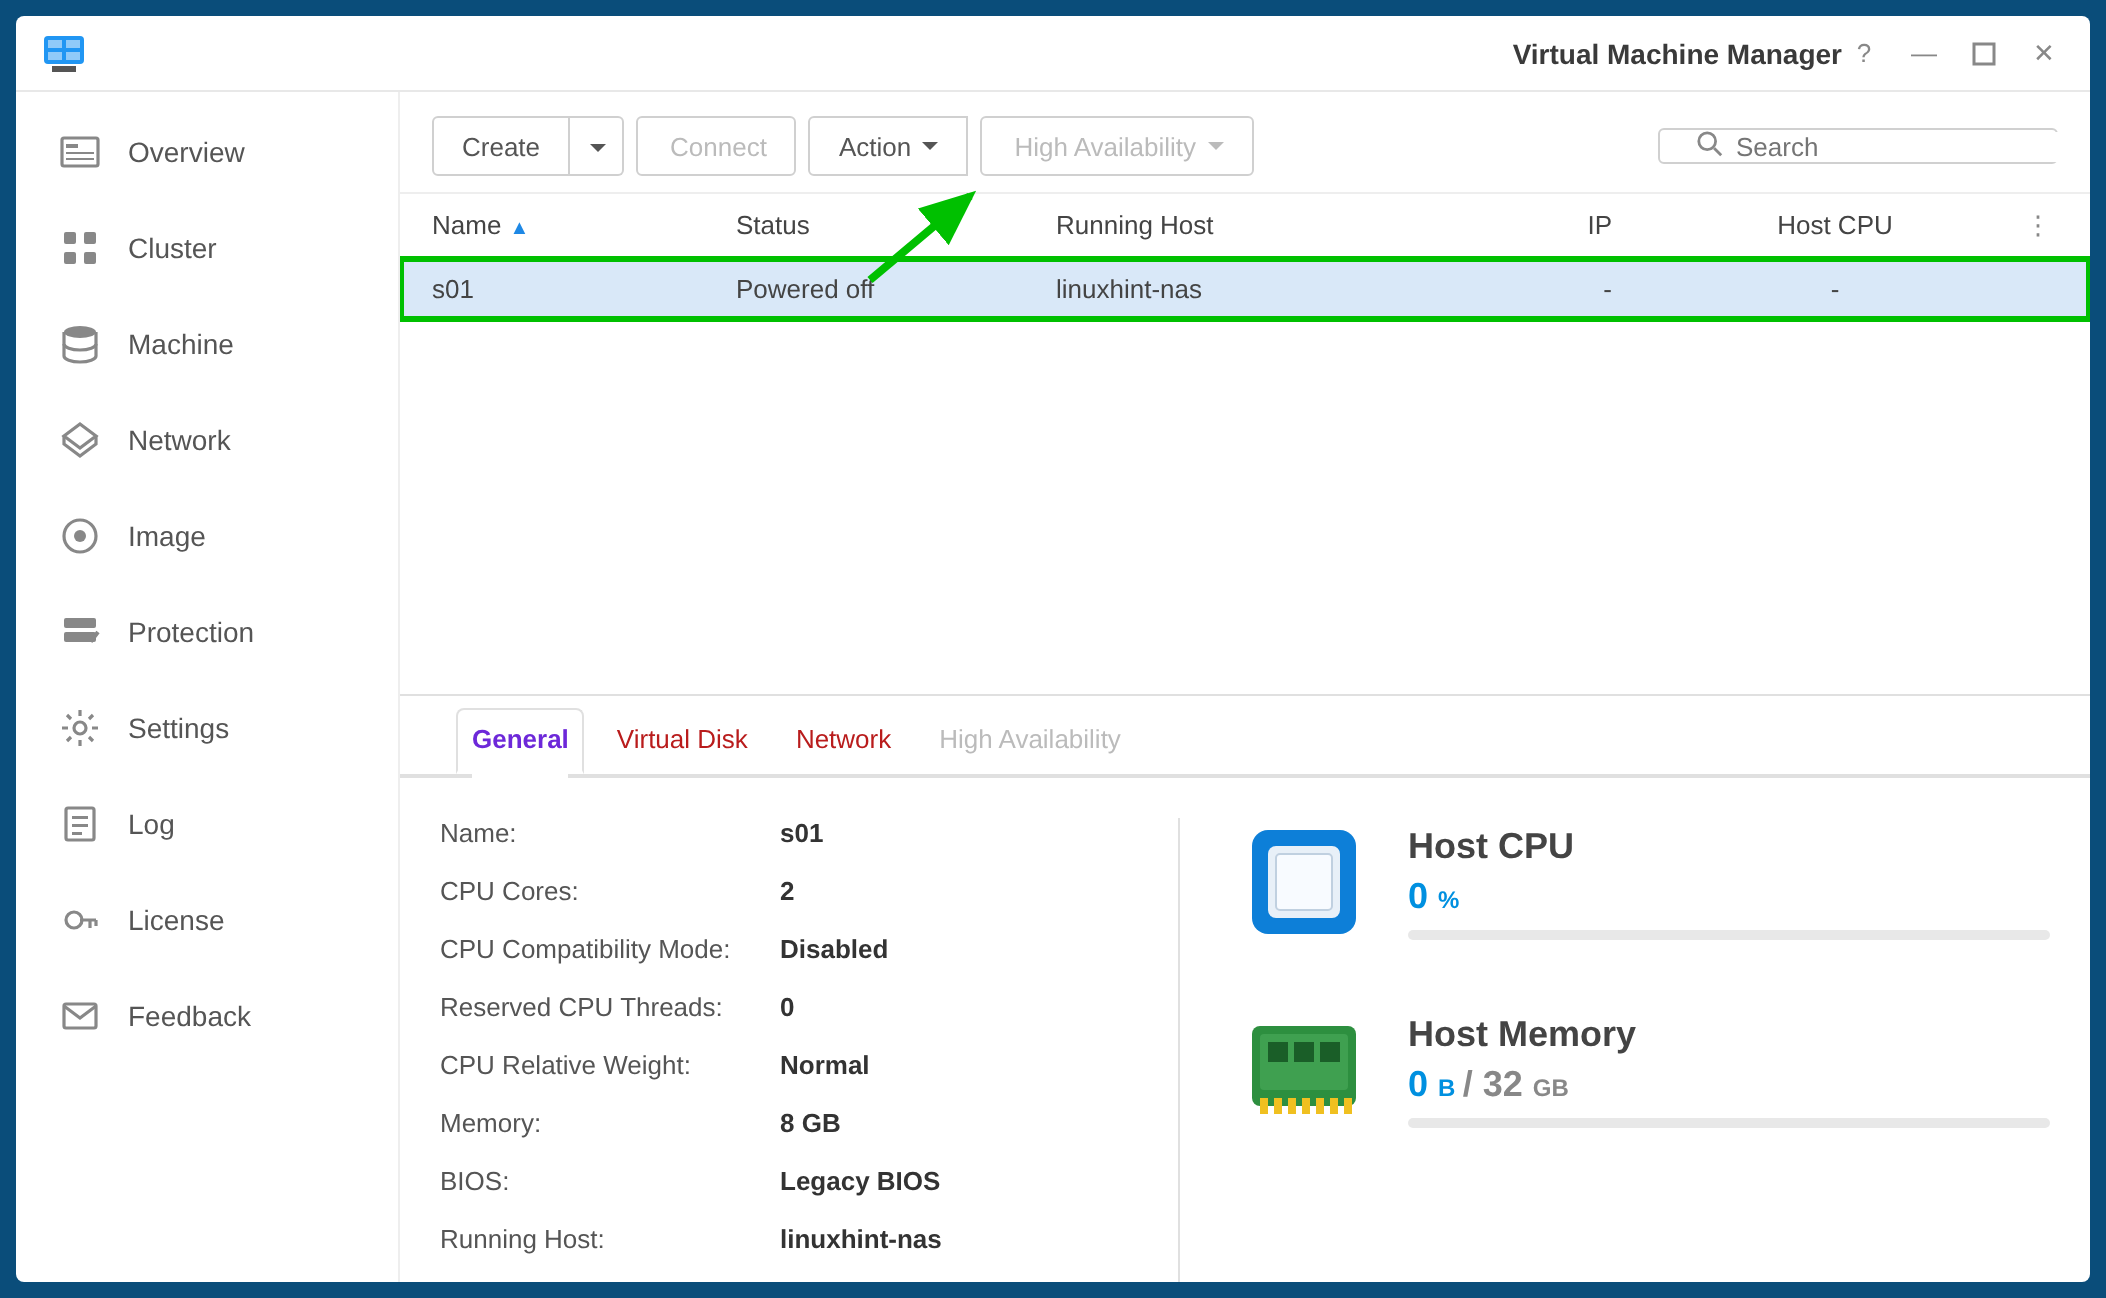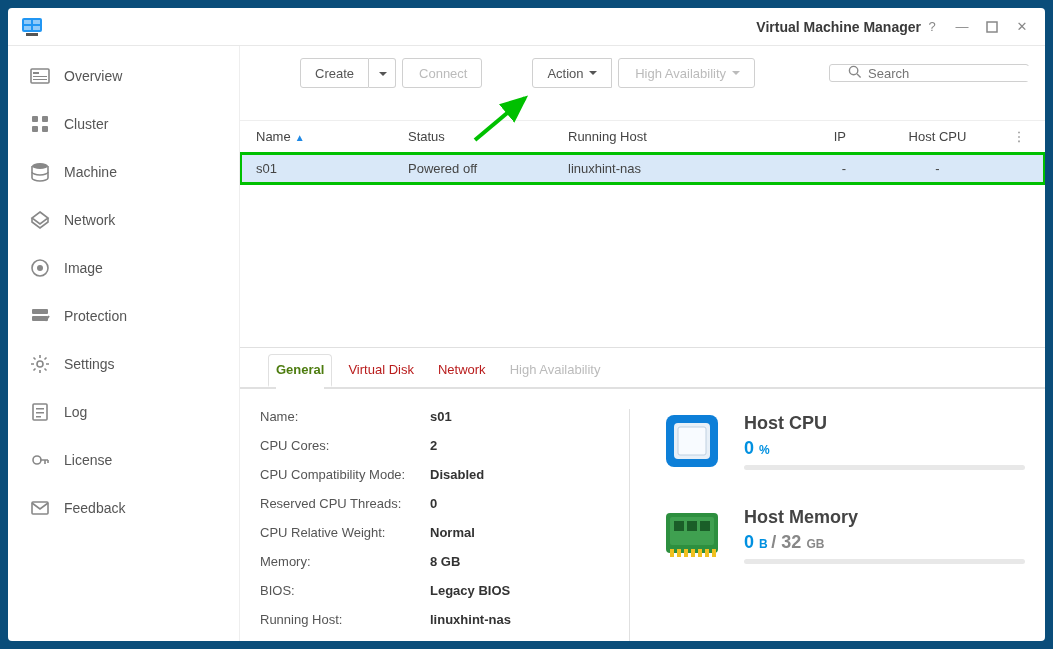--- a/index.html
+++ b/index.html
@@ -4,48 +4,48 @@
 <style>
 * { box-sizing: border-box; margin: 0; padding: 0; }
 body { font-family: -apple-system, BlinkMacSystemFont, "Segoe UI", Arial, sans-serif; font-size: 13px; background: #0a4d7a; padding: 8px; color: #333; }
 .window { background: #fff; border-radius: 4px; width: 1037px; height: 633px; margin: 0 auto; overflow: hidden; display: flex; flex-direction: column; }
 .titlebar { display: flex; align-items: center; height: 38px; padding: 0 12px; border-bottom: 1px solid #e8e8e8; }
 .titlebar-icon { width: 24px; height: 24px; margin-right: 10px; }
 .titlebar-title { flex: 1; text-align: right; font-weight: bold; color: #3a3a3a; font-size: 14px; }
 .titlebar-controls { display: flex; gap: 8px; }
 .titlebar-btn { width: 22px; height: 22px; display: flex; align-items: center; justify-content: center; color: #888; cursor: pointer; }
 .body { flex: 1; display: flex; overflow: hidden; }
-.sidebar { width: 232px; padding: 8px; border-right: 1px solid #eee; }
+.sidebar { width: 192px; padding: 8px; border-right: 1px solid #eee; }
 .side-item { display: flex; align-items: center; height: 44px; padding: 0 14px; border-radius: 4px; color: #555; cursor: pointer; margin-bottom: 4px; }
 .side-item.active { background: #1e5fbf; color: #fff; }
 .side-icon { width: 20px; height: 20px; margin-right: 14px; display: flex; align-items: center; justify-content: center; }
 .side-label { font-size: 14px; }
 .main { flex: 1; display: flex; flex-direction: column; overflow: hidden; }
 .toolbar { display: flex; align-items: center; padding: 12px 16px 8px; gap: 6px; }
 .btn-grp { display: flex; }
 .btn { border: 1px solid #d0d0d0; background: #fff; color: #555; height: 30px; padding: 0 14px; font-size: 13px; cursor: pointer; display: flex; align-items: center; border-radius: 3px; }
-.btn-grp .btn:first-child { border-top-right-radius: 0; border-bottom-right-radius: 0; margin-left: 44px; }
+.btn-grp .btn:first-child { border-top-right-radius: 0; border-bottom-right-radius: 0; }
 .btn-grp .btn.caret { border-left: none; border-top-left-radius: 0; border-bottom-left-radius: 0; padding: 0 8px; }
 .btn.disabled { color: #bbb; cursor: default; padding-left: 16px; }
 .highlight-green { outline: 3px solid #00c000; outline-offset: -1px; border-radius: 4px; }
 .search-box { margin-left: auto; display: flex; align-items: center; border: 1px solid #d0d0d0; border-radius: 3px; height: 18px; padding: 0 18px; width: 200px; }
 .search-box input { border: none; outline: none; flex: 1; font-size: 13px; margin-left: 6px; }
-.table-header { display: flex; padding: 8px 16px; border-top: 1px solid #eee; border-bottom: 1px solid #eee; color: #444; font-size: 13px; margin-top: 24px; }
+.table-header { display: flex; padding: 8px 16px; border-top: 1px solid #eee; border-bottom: 1px solid #eee; color: #444; font-size: 13px; }
 .col-name { width: 152px; }
 .col-status { width: 160px; }
 .col-host { width: 148px; }
 .col-ip { width: 150px; text-align: right; padding-right: 20px; }
 .col-cpu { flex: 1; text-align: center; }
 .col-more { width: 20px; text-align: center; color: #888; }
 .table-row { display: flex; padding: 8px 16px; background: #d9e8f8; font-size: 13px; color: #444; outline: 3px solid #00c000; outline-offset: -2px; }
 .sort-arrow { color: #1e88e5; margin-left: 4px; font-size: 10px; }
 .details { border-top: 1px solid #e0e0e0; padding: 0; display: flex; flex-direction: column; flex-shrink: 0; }
 .detail-tabs { display: flex; gap: 24px; padding: 14px 36px 0; border-bottom: 2px solid #e0e0e0; }
 .dtab { padding-bottom: 10px; color: #b91c1c; cursor: pointer; font-size: 13px; margin-bottom: -2px; }
-.dtab.active { color: #4d7c0f; font-weight: bold; border-bottom: 2px solid #fff; position: relative; }
+.dtab.active { color: #6d28d9; font-weight: bold; border-bottom: 2px solid #fff; position: relative; }
 .dtab.active::before { content: ''; position: absolute; left: -8px; right: -8px; top: -8px; bottom: 0; border: 1px solid #e0e0e0; border-bottom: 2px solid #fff; border-radius: 4px 4px 0 0; }
 .dtab.disabled { color: #bbb; cursor: default; }
 .detail-body { display: flex; padding: 20px 20px 0; }
 .detail-left { width: 370px; border-right: 1px solid #e0e0e0; padding-right: 20px; }
 .kv { display: flex; margin-bottom: 14px; font-size: 13px; color: #555; }
 .kv-key { width: 170px; }
 .kv-val { font-weight: bold; color: #333; }
 .detail-right { flex: 1; padding-left: 30px; }
 .stat-block { display: flex; align-items: center; margin-bottom: 30px; }
 .stat-icon { width: 64px; height: 64px; margin-right: 20px; }

